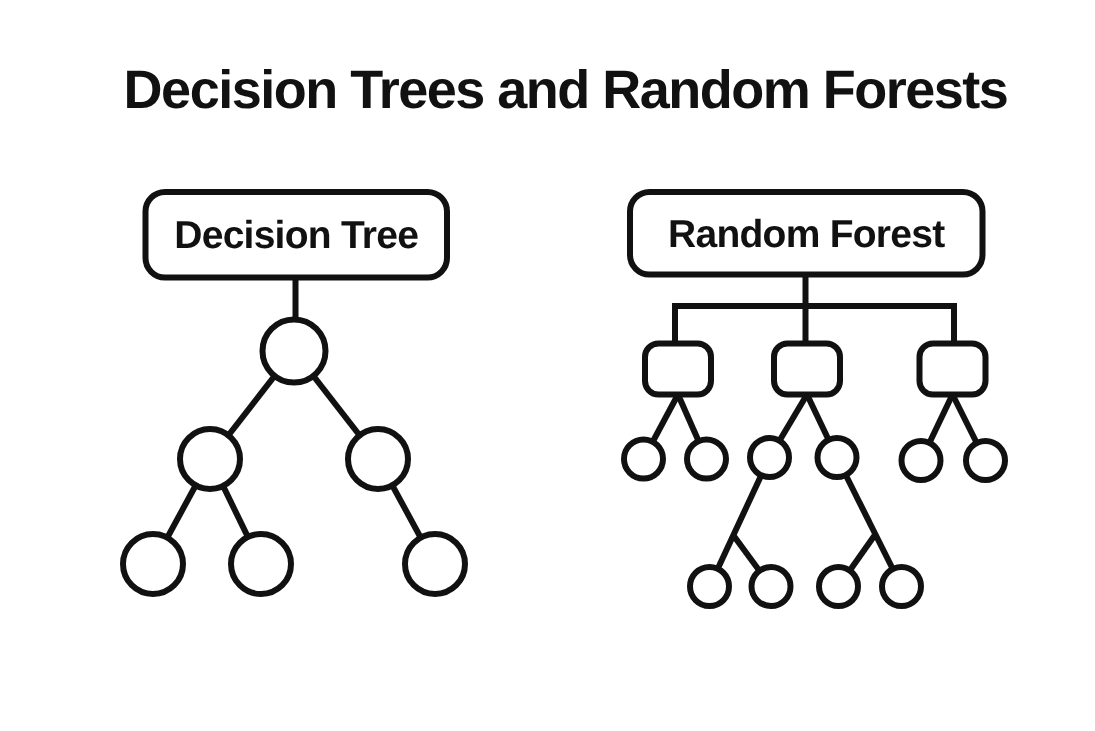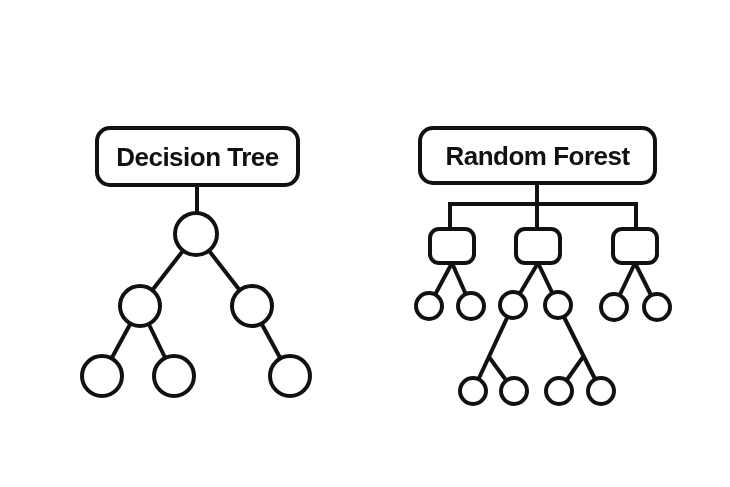--- a/index.html
+++ b/index.html
@@ -43,20 +43,21 @@
     font-weight: 700;
     letter-spacing: -0.5px;
     fill: #111111;
     text-anchor: middle;
   }
 </style>
 </head>
 <body>
 
 <div class="page">
+  <h1 class="page-title">Decision Trees and Random Forests</h1>
 
   <svg class="diagram-svg" viewBox="0 0 730 487">
     <g id="dt-shapes">
         <polyline points="197,185 197,234" fill="none" stroke="#111111" stroke-width="4" stroke-linejoin="miter"></polyline>
         <polyline points="196,234 140,306" fill="none" stroke="#111111" stroke-width="4" stroke-linejoin="miter"></polyline>
         <polyline points="196,234 252,306" fill="none" stroke="#111111" stroke-width="4" stroke-linejoin="miter"></polyline>
         <polyline points="140,306 102,376" fill="none" stroke="#111111" stroke-width="4" stroke-linejoin="miter"></polyline>
         <polyline points="140,306 174,376" fill="none" stroke="#111111" stroke-width="4" stroke-linejoin="miter"></polyline>
         <polyline points="252,306 290,376" fill="none" stroke="#111111" stroke-width="4" stroke-linejoin="miter"></polyline>
         <circle cx="196" cy="234" r="21" fill="#ffffff" stroke="#111111" stroke-width="4"></circle>

